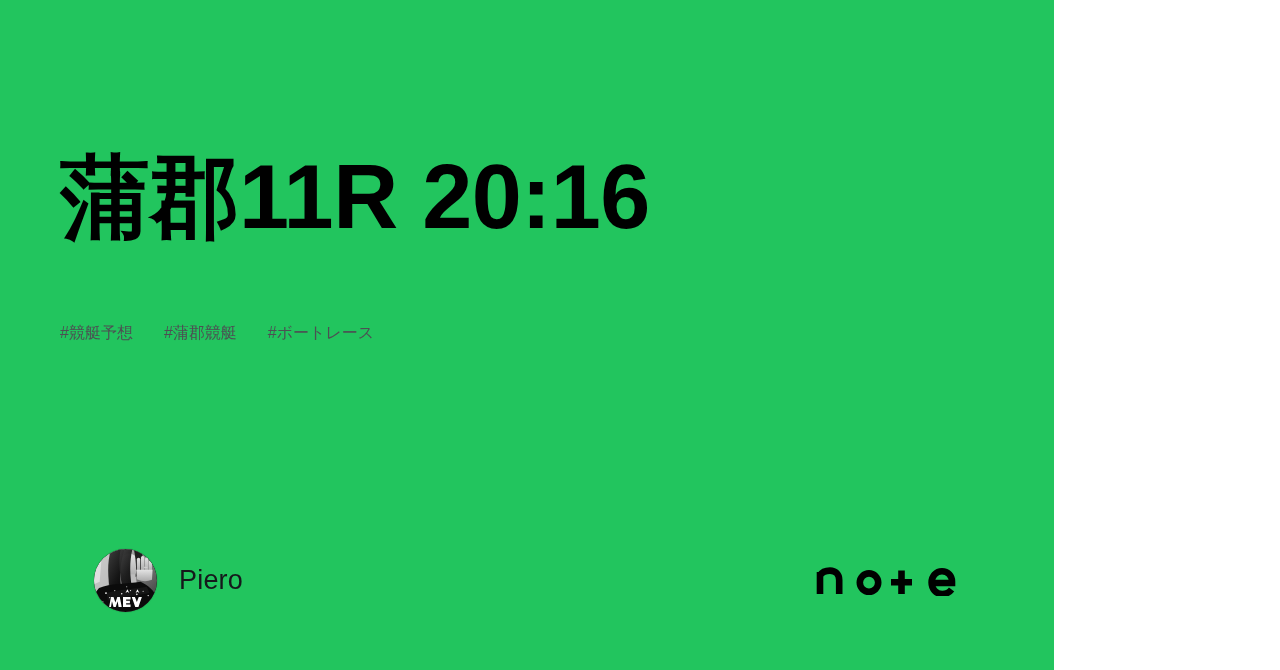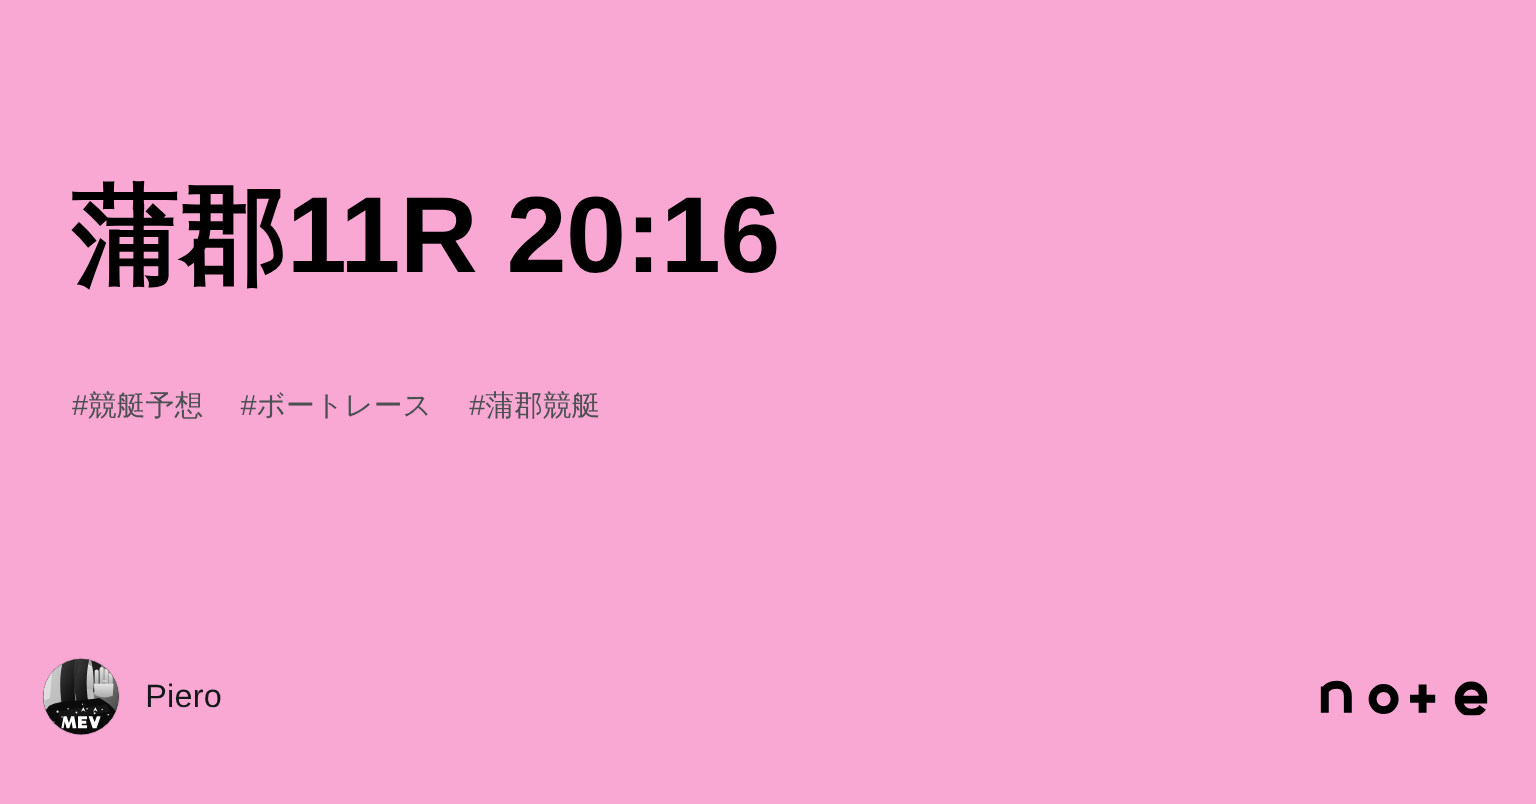--- a/index.html
+++ b/index.html
@@ -8,23 +8,23 @@
     padding: 0;
     background: #ffffff;
   }
   body {
     font-family: "Liberation Sans", "DejaVu Sans", sans-serif;
     -webkit-font-smoothing: antialiased;
   }
 
   .page {
     position: relative;
-    width: 1280px;
+    width: 1054px;
     height: 670px;
-    background: #f9a8d4;
+    background: #22c55e;
     overflow: hidden;
     box-sizing: border-box;
     text-decoration: underline;
   }
 
   
   .title-block {
     position: absolute;
     left: 60px;
     top: 140px;
@@ -46,39 +46,39 @@
     position: absolute;
     left: 60px;
     top: 322px;
     display: flex;
     flex-direction: row;
     align-items: center;
     gap: 31px;
   }
   .hashtag {
     font-family: "Liberation Sans", "DejaVu Sans", sans-serif;
-    font-size: 24px;
+    font-size: 16px;
     line-height: 1.4;
     font-weight: 400;
     color: #4c5053;
     text-decoration: none;
     white-space: nowrap;
   }
 
   
   .footer {
     position: absolute;
     left: 0;
     right: 0;
     top: 540px;
     height: 80px;
     display: flex;
     flex-direction: row;
     align-items: center;
-    padding: 0 36px;
+    padding: 0 94px;
     box-sizing: border-box;
   }
 
   .author {
     display: flex;
     flex-direction: row;
     align-items: center;
     gap: 22px;
   }
 
@@ -114,22 +114,22 @@
 <body>
 
 <div class="page">
 
   <div class="title-block">
     <h1 class="article-title">蒲郡11R 20:16</h1>
   </div>
 
   <div class="hashtag-row">
     <a class="hashtag" href="#">#競艇予想</a>
+    <a class="hashtag" href="#">#蒲郡競艇</a>
     <a class="hashtag" href="#">#ボートレース</a>
-    <a class="hashtag" href="#">#蒲郡競艇</a>
   </div>
 
   <div class="footer">
 
     <div class="author">
 
       <div class="avatar">
         <svg viewBox="0 0 100 100" xmlns="http://www.w3.org/2000/svg" aria-hidden="true">
           <defs>
             <clipPath id="avClip">

